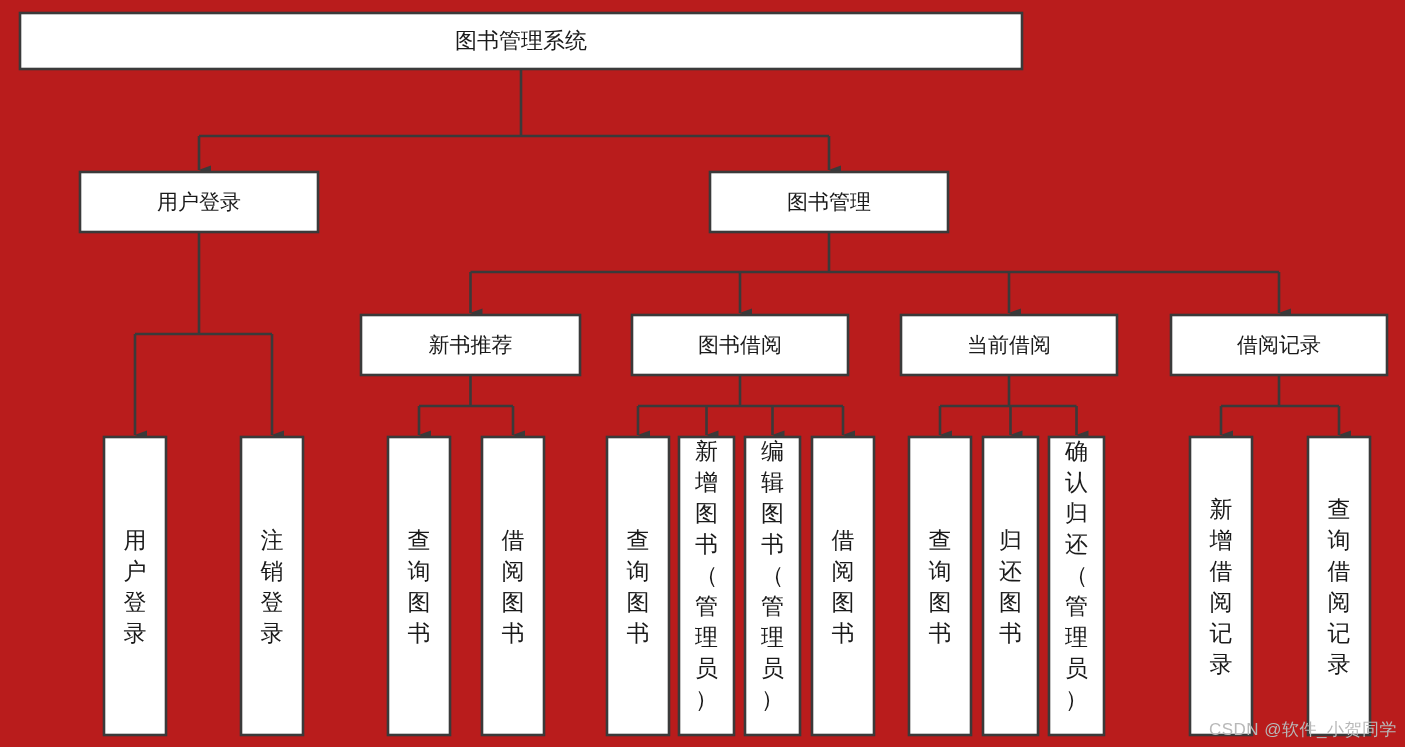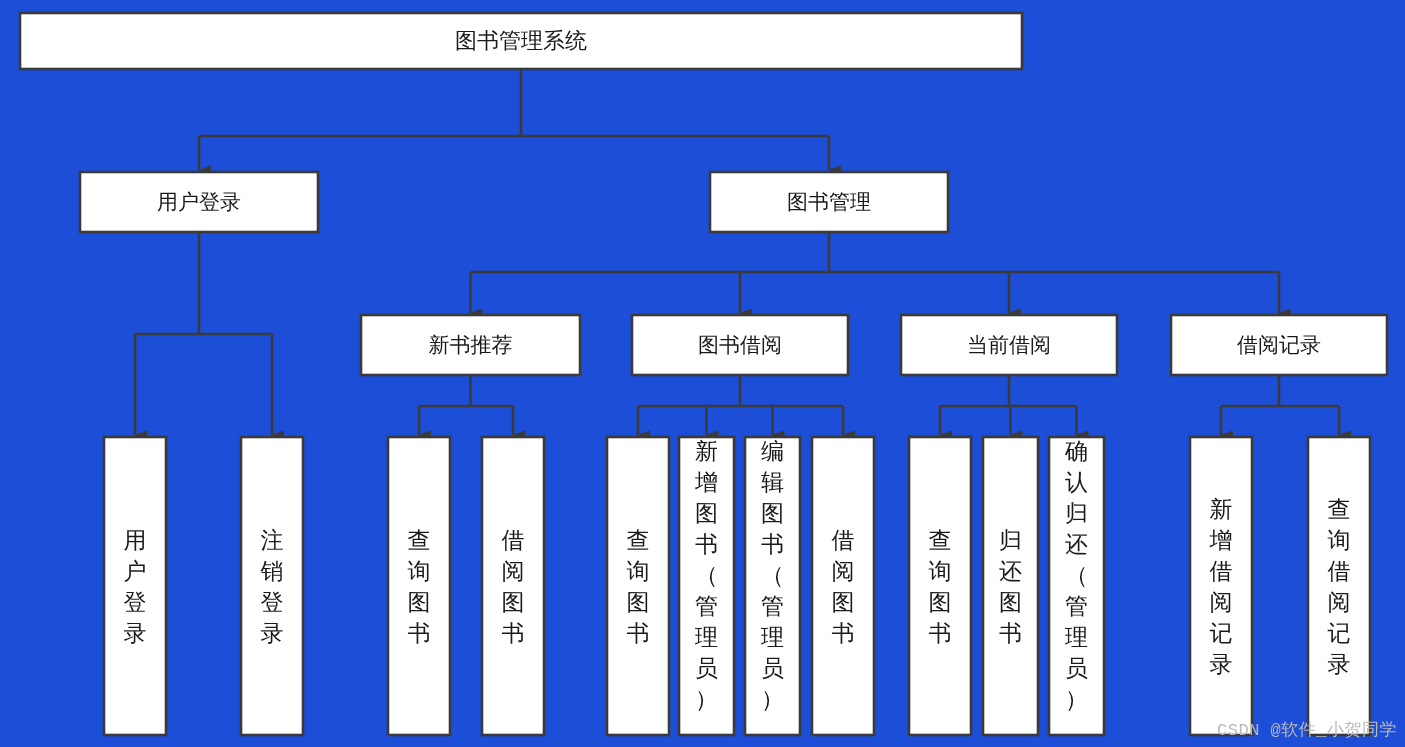--- a/index.html
+++ b/index.html
@@ -7,21 +7,21 @@
     padding: 0;
     background: #ffffff;
   }
   body {
     font-family: "DejaVu Sans", "Liberation Sans", sans-serif;
   }
   #canvas {
     position: relative;
     width: 1405px;
     height: 747px;
-    background: #1d4ed8;
+    background: #b91c1c;
     overflow: hidden;
   }
   #diagram-svg {
     position: absolute;
     left: 0;
     top: 0;
     width: 1405px;
     height: 747px;
   }
   .node-box {
@@ -48,21 +48,21 @@
   .leaf-label {
     font-family: "DejaVu Sans", "Liberation Sans", sans-serif;
     fill: #1a1a1a;
     font-size: 23px;
     text-anchor: middle;
   }
   .watermark {
     position: absolute;
     right: 8px;
     bottom: 6px;
-    font-family: Liberation Mono, monospace;
+    font-family: Liberation Sans, sans-serif;
     font-size: 17px;
     color: #b8b8b8;
     white-space: nowrap;
     letter-spacing: 0.5px;
   }
 </style>
 </head>
 <body>
 
 <div id="canvas">

